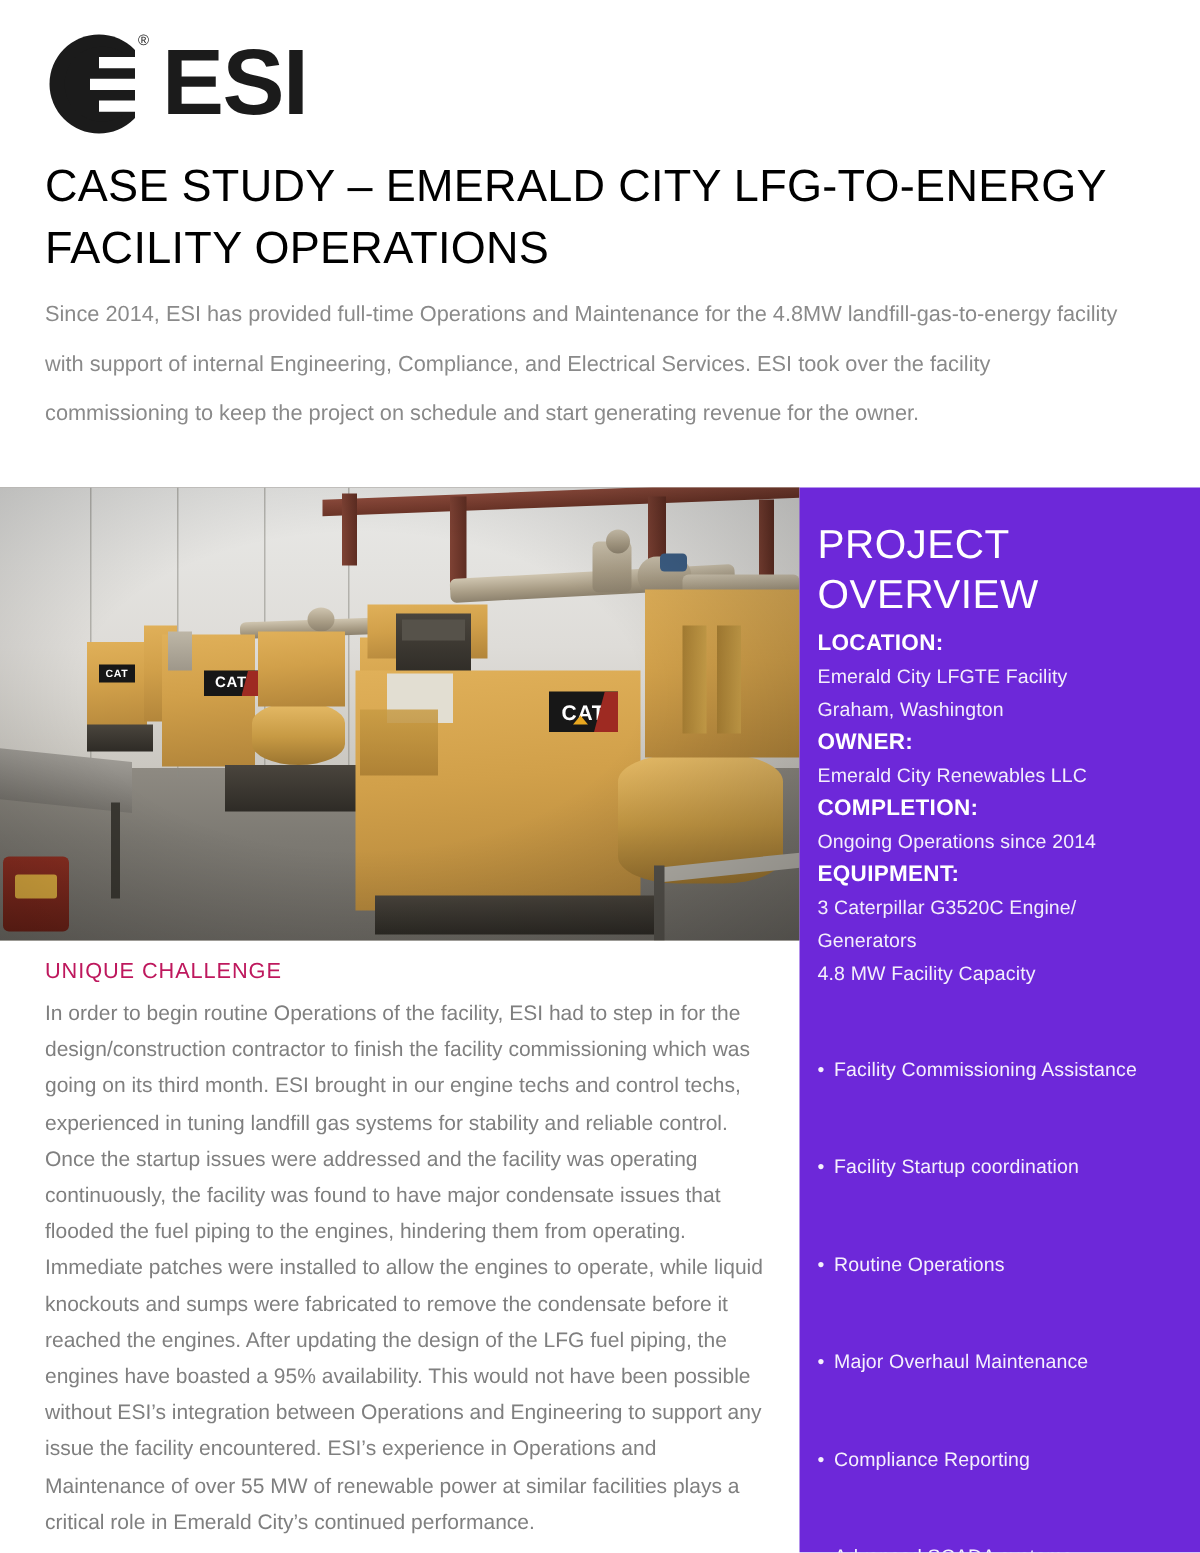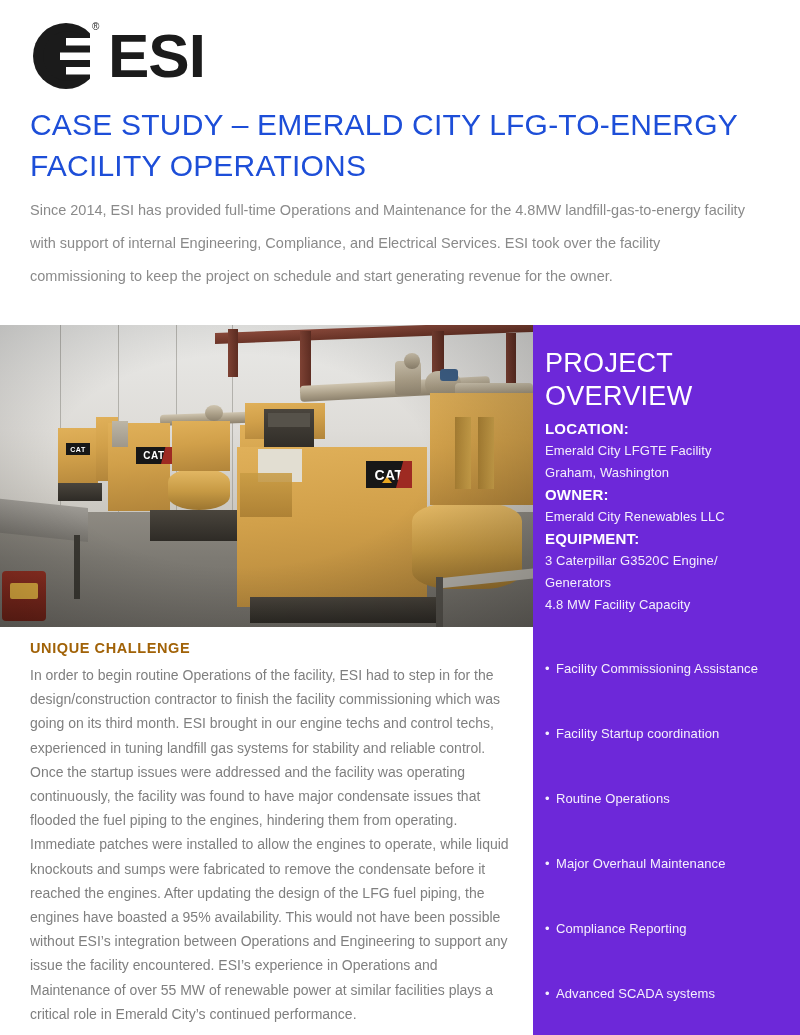--- a/index.html
+++ b/index.html
@@ -51,21 +51,21 @@
 
   
   .title {
     position: absolute;
     left: 30px;
     top: 104px;
     width: 730px;
     font-size: 30px;
     font-weight: normal;
     line-height: 41px;
-    color: #1d4ed8;
+    color: #000000;
     letter-spacing: 0.2px;
   }
 
   
   .intro {
     position: absolute;
     left: 30px;
     top: 194px;
     width: 722px;
     font-size: 14.5px;
@@ -223,22 +223,22 @@
 
   
   .challenge {
     position: absolute;
     left: 30px;
     top: 638px;
     width: 488px;
   }
   .challenge-heading {
     font-size: 14.5px;
-    font-weight: bold;
-    color: #a16207;
+    font-weight: normal;
+    color: #be185d;
     letter-spacing: 0.6px;
     line-height: 20px;
     margin-bottom: 5px;
   }
   .challenge-body {
     font-size: 14px;
     line-height: 24.2px;
     color: #7f7f7f;
     text-align: left;
   }
@@ -349,20 +349,24 @@
       <div class="ov-label">LOCATION:</div>
       <div class="ov-value">Emerald City LFGTE Facility</div>
       <div class="ov-value">Graham, Washington</div>
     </div>
 
     <div>
       <div class="ov-label">OWNER:</div>
       <div class="ov-value">Emerald City Renewables LLC</div>
     </div>
 
+    <div>
+      <div class="ov-label">COMPLETION:</div>
+      <div class="ov-value">Ongoing Operations since 2014</div>
+    </div>
 
     <div>
       <div class="ov-label">EQUIPMENT:</div>
       <div class="ov-value">3 Caterpillar G3520C Engine/</div>
       <div class="ov-value">Generators</div>
     </div>
 
     <div>
       <div class="ov-value">4.8 MW Facility Capacity</div>
     </div>

